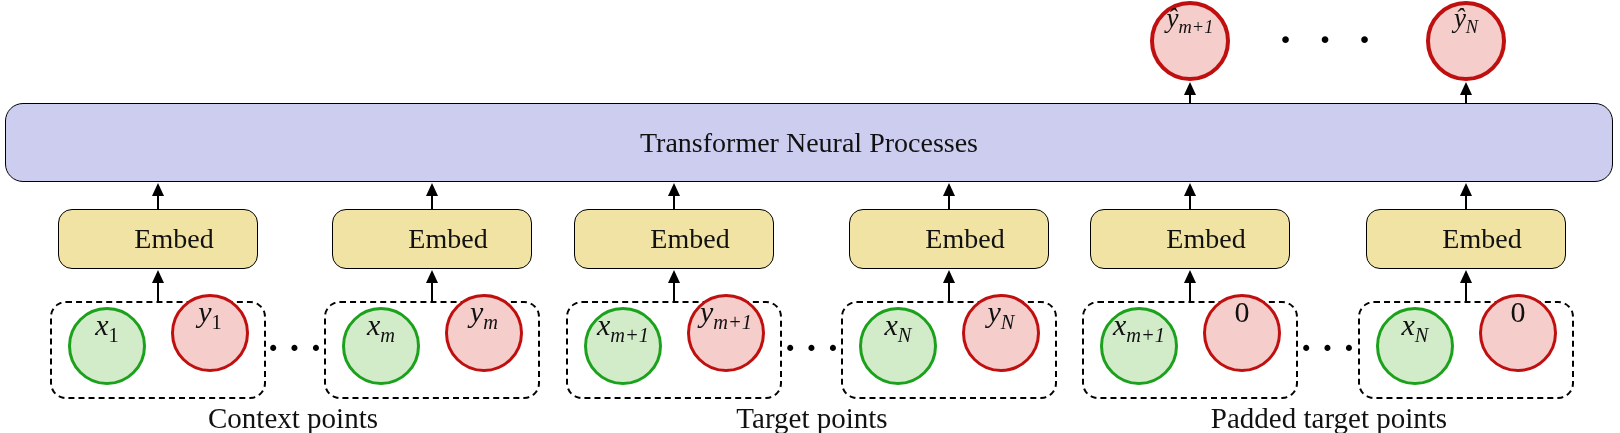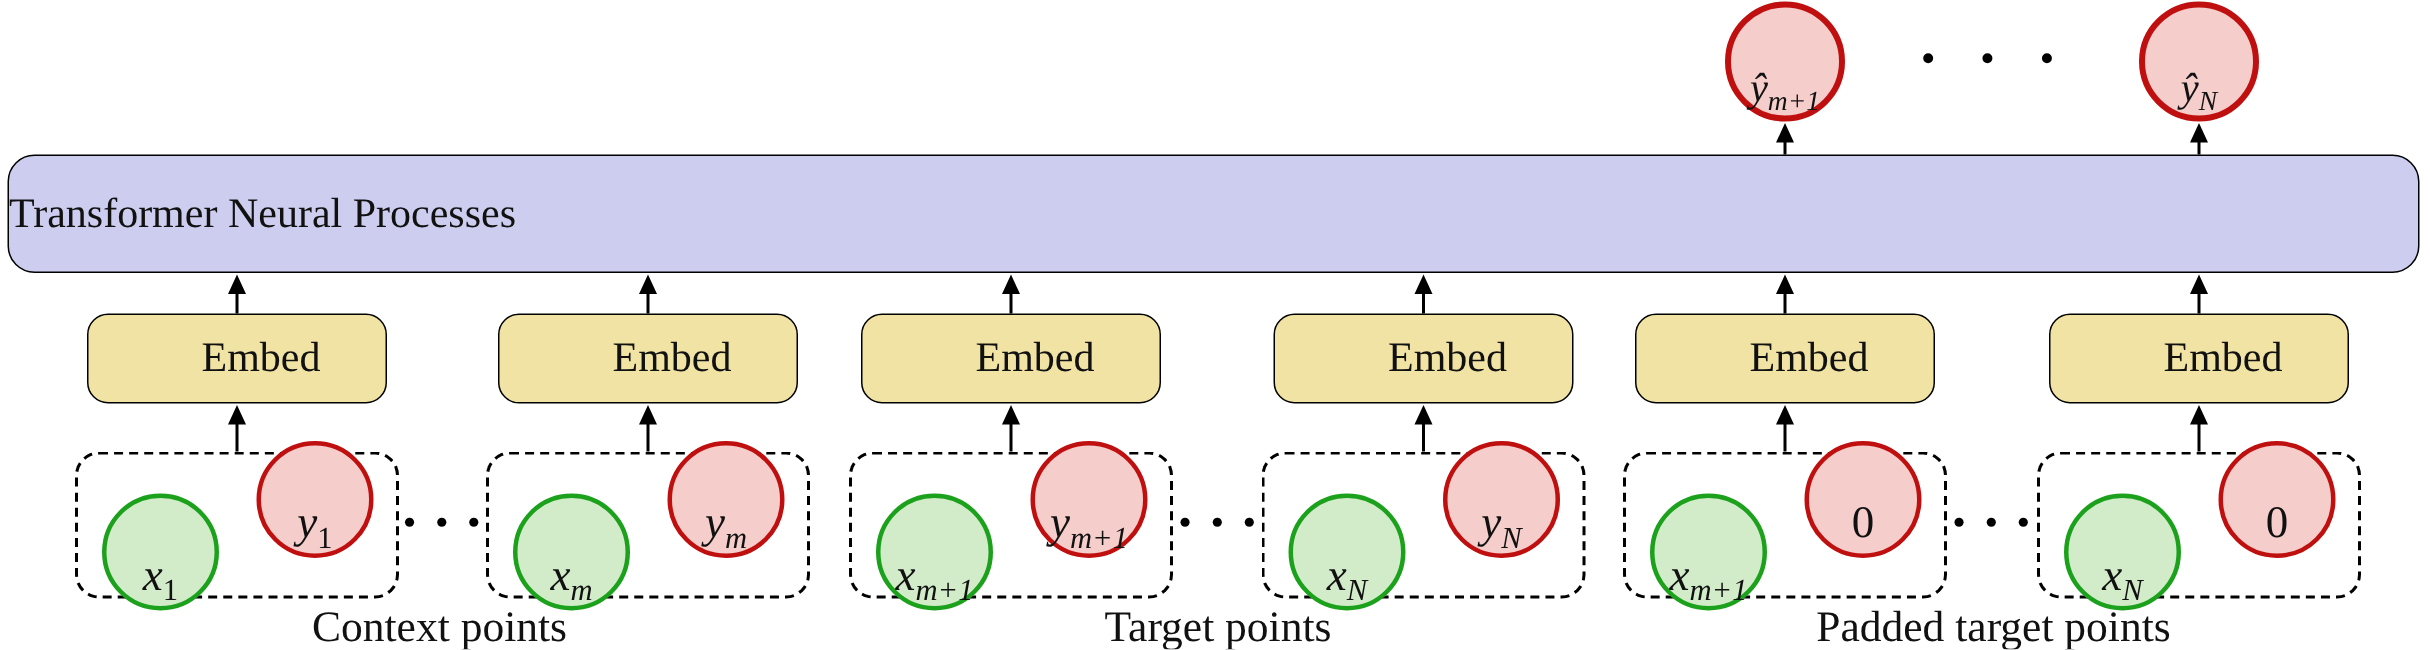--- a/index.html
+++ b/index.html
@@ -10,21 +10,21 @@
     font-family:"Liberation Serif","DejaVu Serif",serif;
     color:#111;
     overflow:hidden;
   }
   
   .transformer-box{
     position:absolute;left:5px;top:103px;width:1608px;height:79px;
     box-sizing:border-box;
     background:var(--transformer_fill,#cdcdf0);
     border:1.6px solid #000;border-radius:18px;
-    display:flex;align-items:center;
+    display:flex;align-items:center;justify-content:center;
   }
   .transformer-box span{font-size:28px;}
   
   .column{position:absolute;top:0;left:0;width:0;height:433px;}
   .col1{left:158px}.col2{left:432px}.col3{left:674px}
   .col4{left:949px}.col5{left:1190px}.col6{left:1466px}
   
   .embed-box{
     position:absolute;left:-100px;top:209px;width:200px;height:60px;
     box-sizing:border-box;
@@ -37,25 +37,25 @@
   
   .group-box{
     position:absolute;left:-108px;top:301px;width:216px;height:98px;
     box-sizing:border-box;
     border:2px dashed #000;border-radius:16px;
     background:transparent;
   }
   
   .circle{
     position:absolute;width:72px;height:72px;border-radius:50%;
-    display:flex;align-items:flex-end;justify-content:center;
+    display:flex;align-items:flex-start;justify-content:center;
     box-sizing:content-box;
   }
   .x-circle{
-    left:-90px;top:329px;
+    left:-90px;top:307px;
     background:var(--x_fill,#d2ecca);
     border:3px solid var(--x_stroke,#1ca11c);
   }
   .y-circle{
     left:13px;top:294px;
     background:var(--y_fill,#f5cdcb);
     border:3px solid var(--y_stroke,#bf0f0f);
   }
   .out-circle{
     left:-40px;top:1px;

